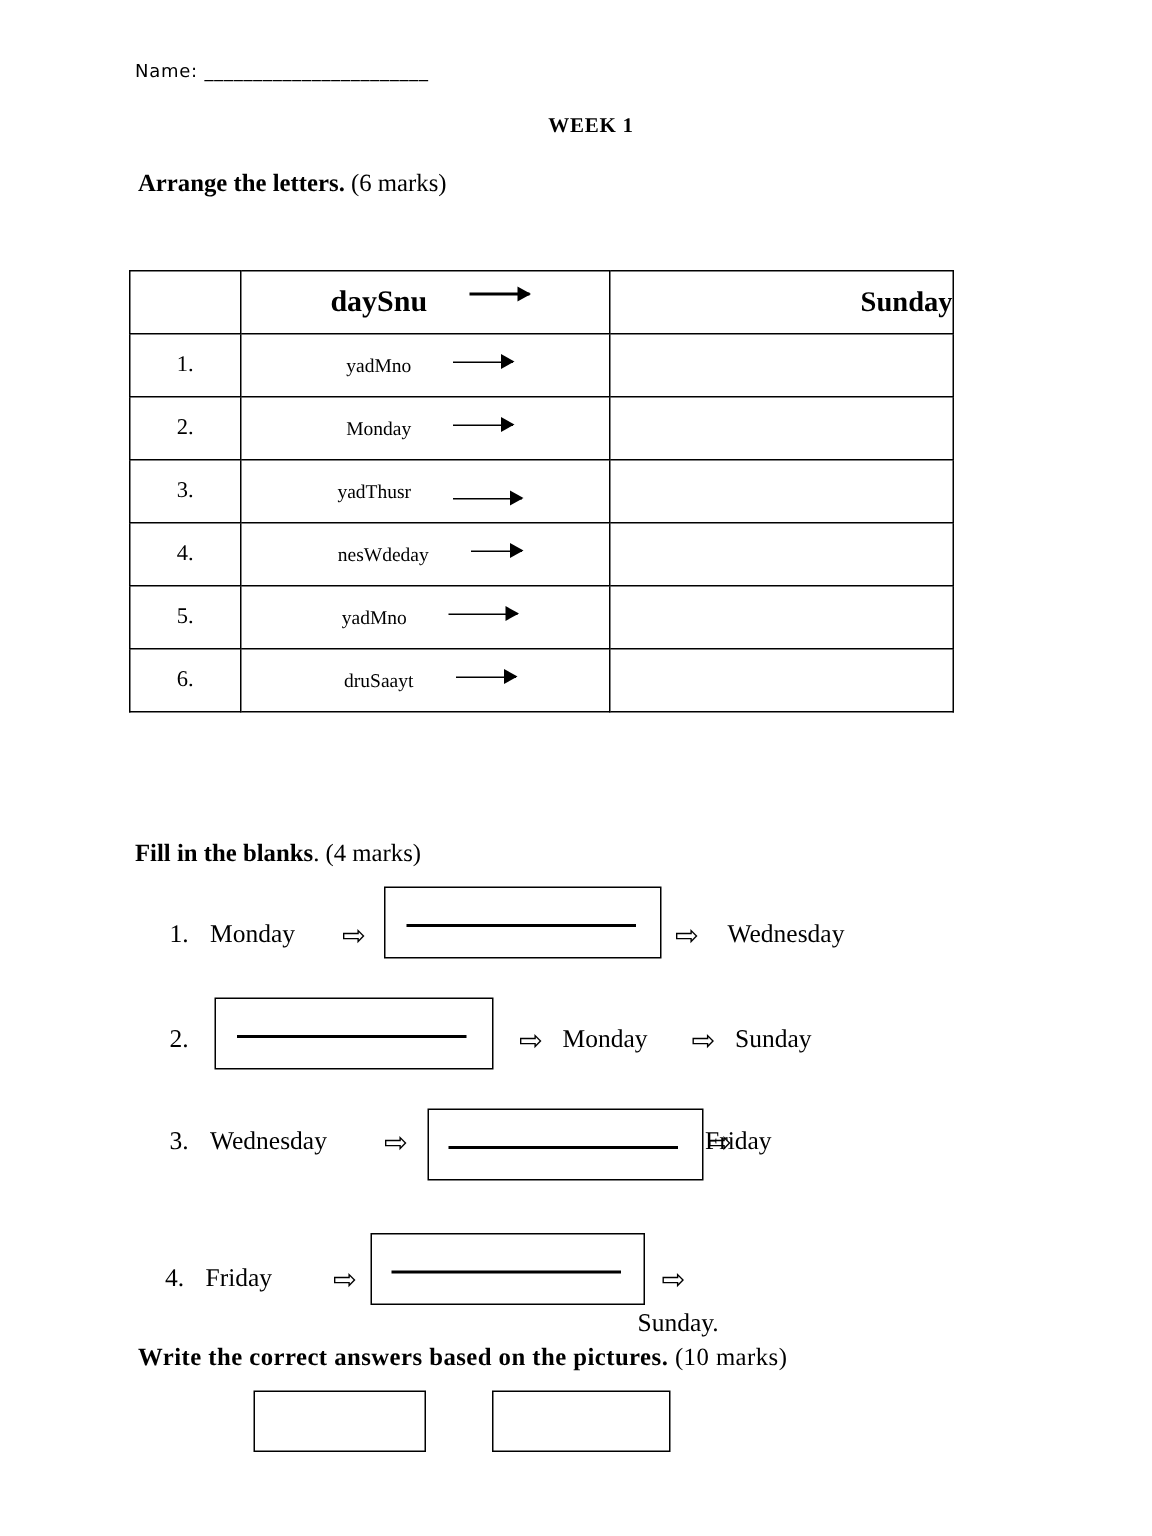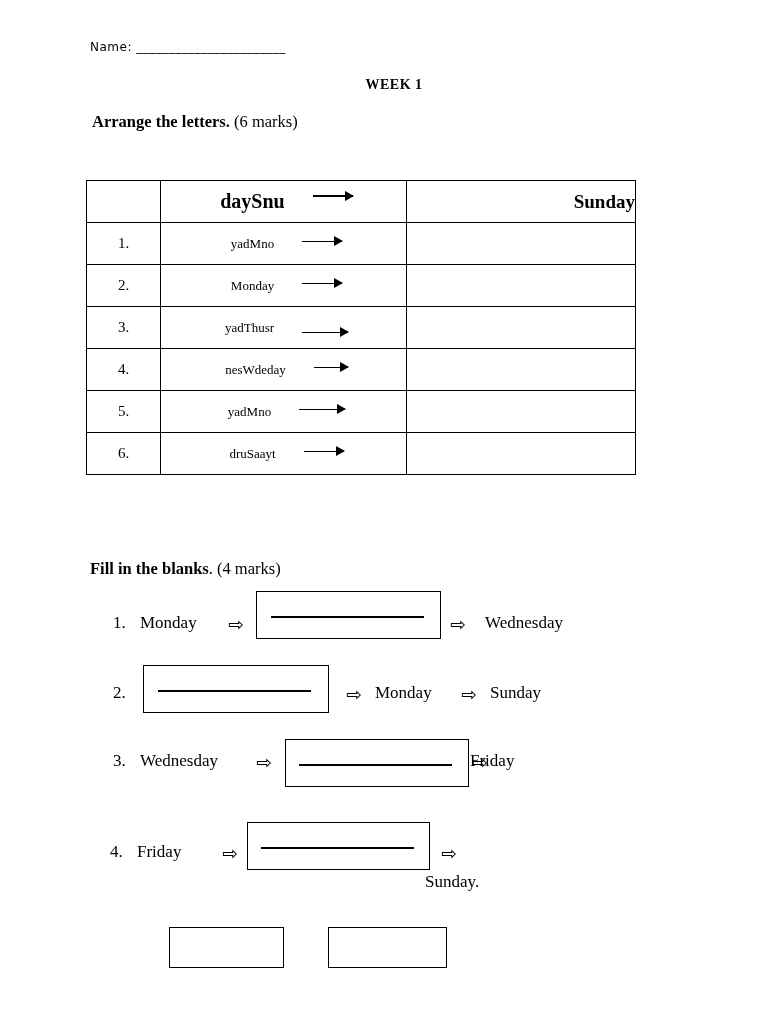--- a/index.html
+++ b/index.html
@@ -339,17 +339,21 @@
   <div class="fill-row">
     <span class="fill-label" style="left:110px; top:842px;">4.</span>
     <span class="fill-label" style="left:137px; top:842px;">Friday</span>
     <span class="hollow-arrow" style="left:222px; top:844px;">⇨</span>
     <div class="blank-box" style="left:247px; top:822px; width:181px; height:46px;"></div>
     <div class="blank-line" style="left:261px; top:847px; width:153px;"></div>
     <span class="hollow-arrow" style="left:441px; top:844px;">⇨</span>
     <span class="fill-label" style="left:425px; top:872px;">Sunday.</span>
   </div>
 
+  <div class="heading-write">
+    <b>Write the correct answers based on the pictures.</b>
+    <span>(10 marks)</span>
+  </div>
 
   <div class="pic-box" style="left:169px; top:927px; width:113px; height:39px;"></div>
   <div class="pic-box" style="left:328px; top:927px; width:117px; height:39px;"></div>
 
 </div>
 
 </body></html>

